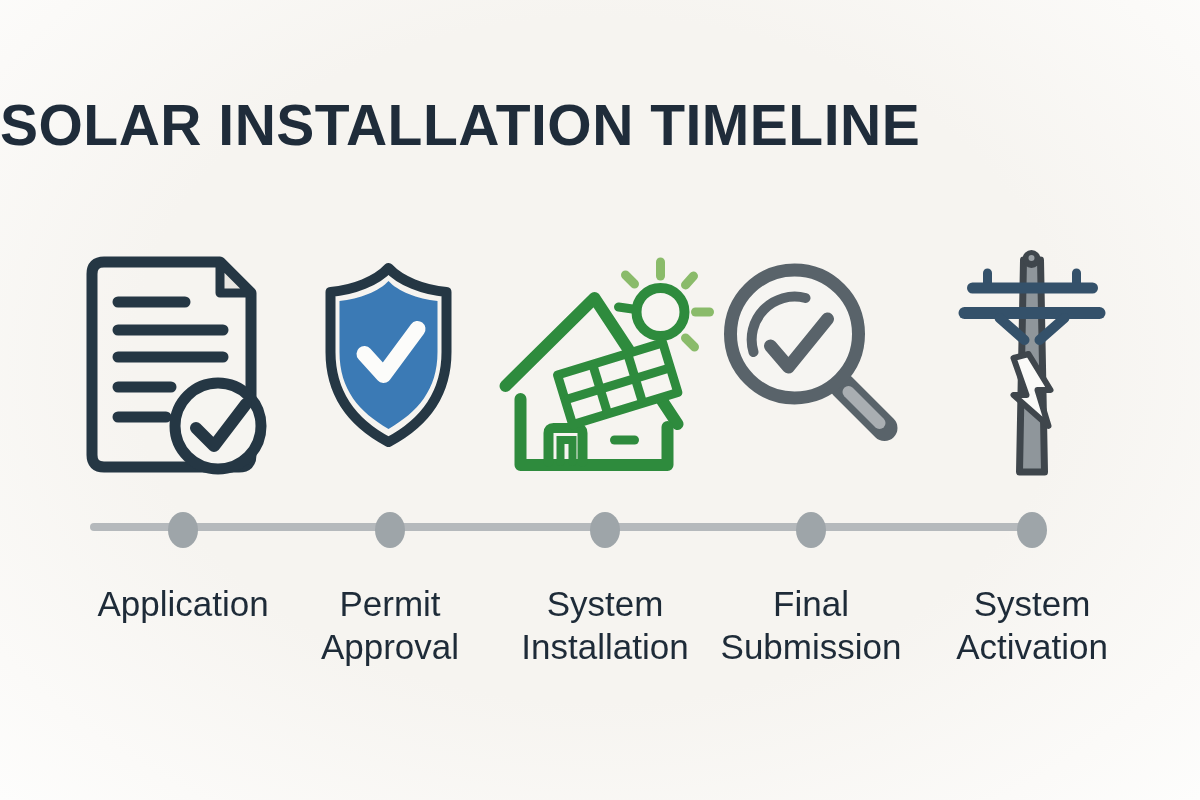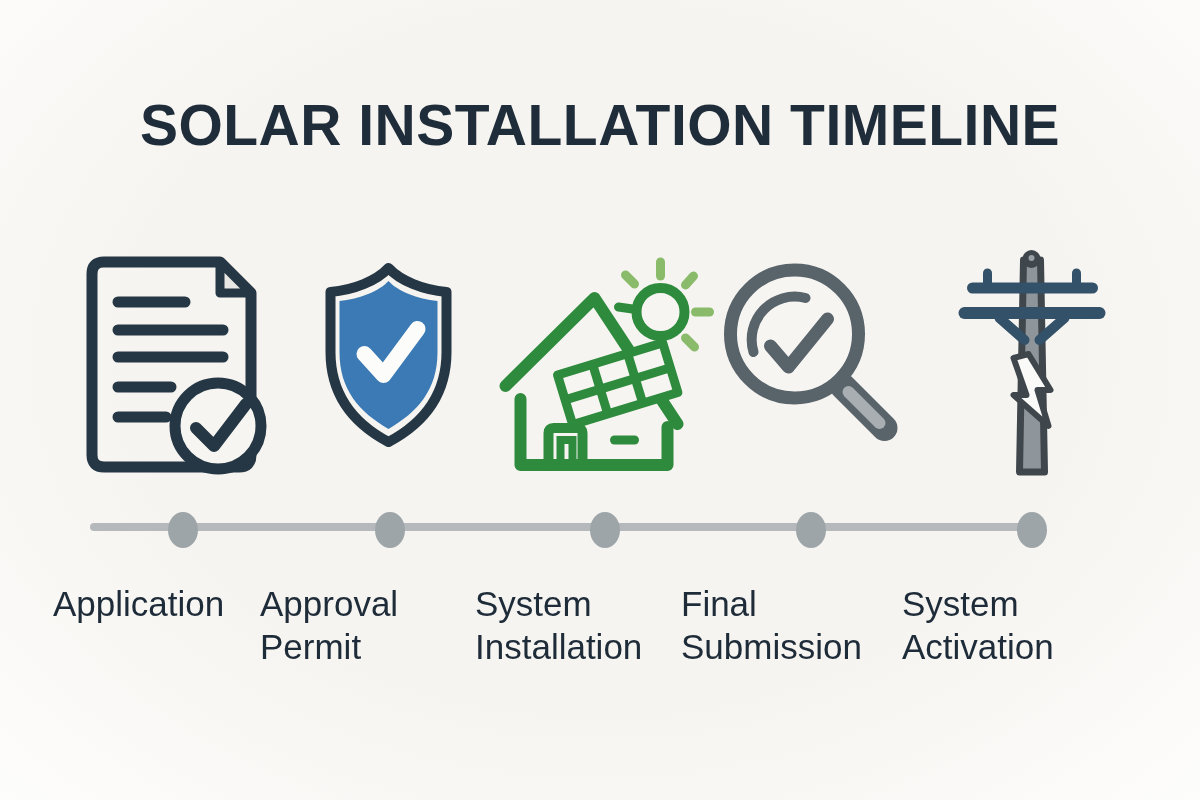--- a/index.html
+++ b/index.html
@@ -12,21 +12,20 @@
     height: 800px;
     background: radial-gradient(ellipse at 50% 45%, #f6f4f0 55%, #fbfaf8 85%, #fdfdfc 100%);
     overflow: hidden;
   }
 
   .title {
     position: absolute;
     top: 92px;
     left: 0;
     width: 100%;
-    text-align: center;
     font-size: 57px;
     font-weight: 700;
     letter-spacing: 0.5px;
     color: #1f2c3a;
     font-family: "Liberation Sans", sans-serif;
   }
 
   .step {
     position: absolute;
     top: 230px;
@@ -46,21 +45,21 @@
     height: 36px;
     margin-left: -15px;
     border-radius: 50%;
     background: #9ea5a9;
   }
   .step .label {
     position: absolute;
     top: 352px;
     left: 0;
     width: 260px;
-    text-align: left;
+    text-align: center;
     font-size: 35px;
     line-height: 43px;
     color: #1e2b38;
   }
   .step .label span { display: block; }
 
   .timeline-line {
     position: absolute;
     left: 90px;
     top: 523px;
@@ -117,22 +116,22 @@
   <div class="step step2">
     <div class="icon-wrap">
       <svg width="145" height="195" viewBox="0 0 145 195">
         <path d="M71,8 C59,21 36,30 13,32 L13,92 C13,136 37,164 71,182 C105,164 129,136 129,92 L129,32 C106,30 83,21 71,8 Z" fill="none" stroke="#253744" stroke-width="10" stroke-linejoin="round"></path>
         <path d="M71,21 C62,31 42,39 22,41 L22,92 C22,130 42,152 71,169 C100,152 120,130 120,92 L120,41 C100,39 80,31 71,21 Z" fill="#3b7ab5"></path>
         <path d="M47,94 L66,115 L100,69" fill="none" stroke="#fcfcfa" stroke-width="16" stroke-linecap="round" stroke-linejoin="round"></path>
       </svg>
     </div>
     <div class="dot"></div>
     <div class="label">
+      <span>Permit</span>
       <span>Approval</span>
-      <span>Permit</span>
     </div>
   </div>
 
   <div class="step step3">
     <div class="icon-wrap">
       <svg width="235" height="245" viewBox="0 0 235 245">
 
         <g stroke="#8abb6a" stroke-width="9" stroke-linecap="round">
           <line x1="173" y1="28" x2="173" y2="42"></line>
           <line x1="138" y1="41" x2="147" y2="50"></line>

